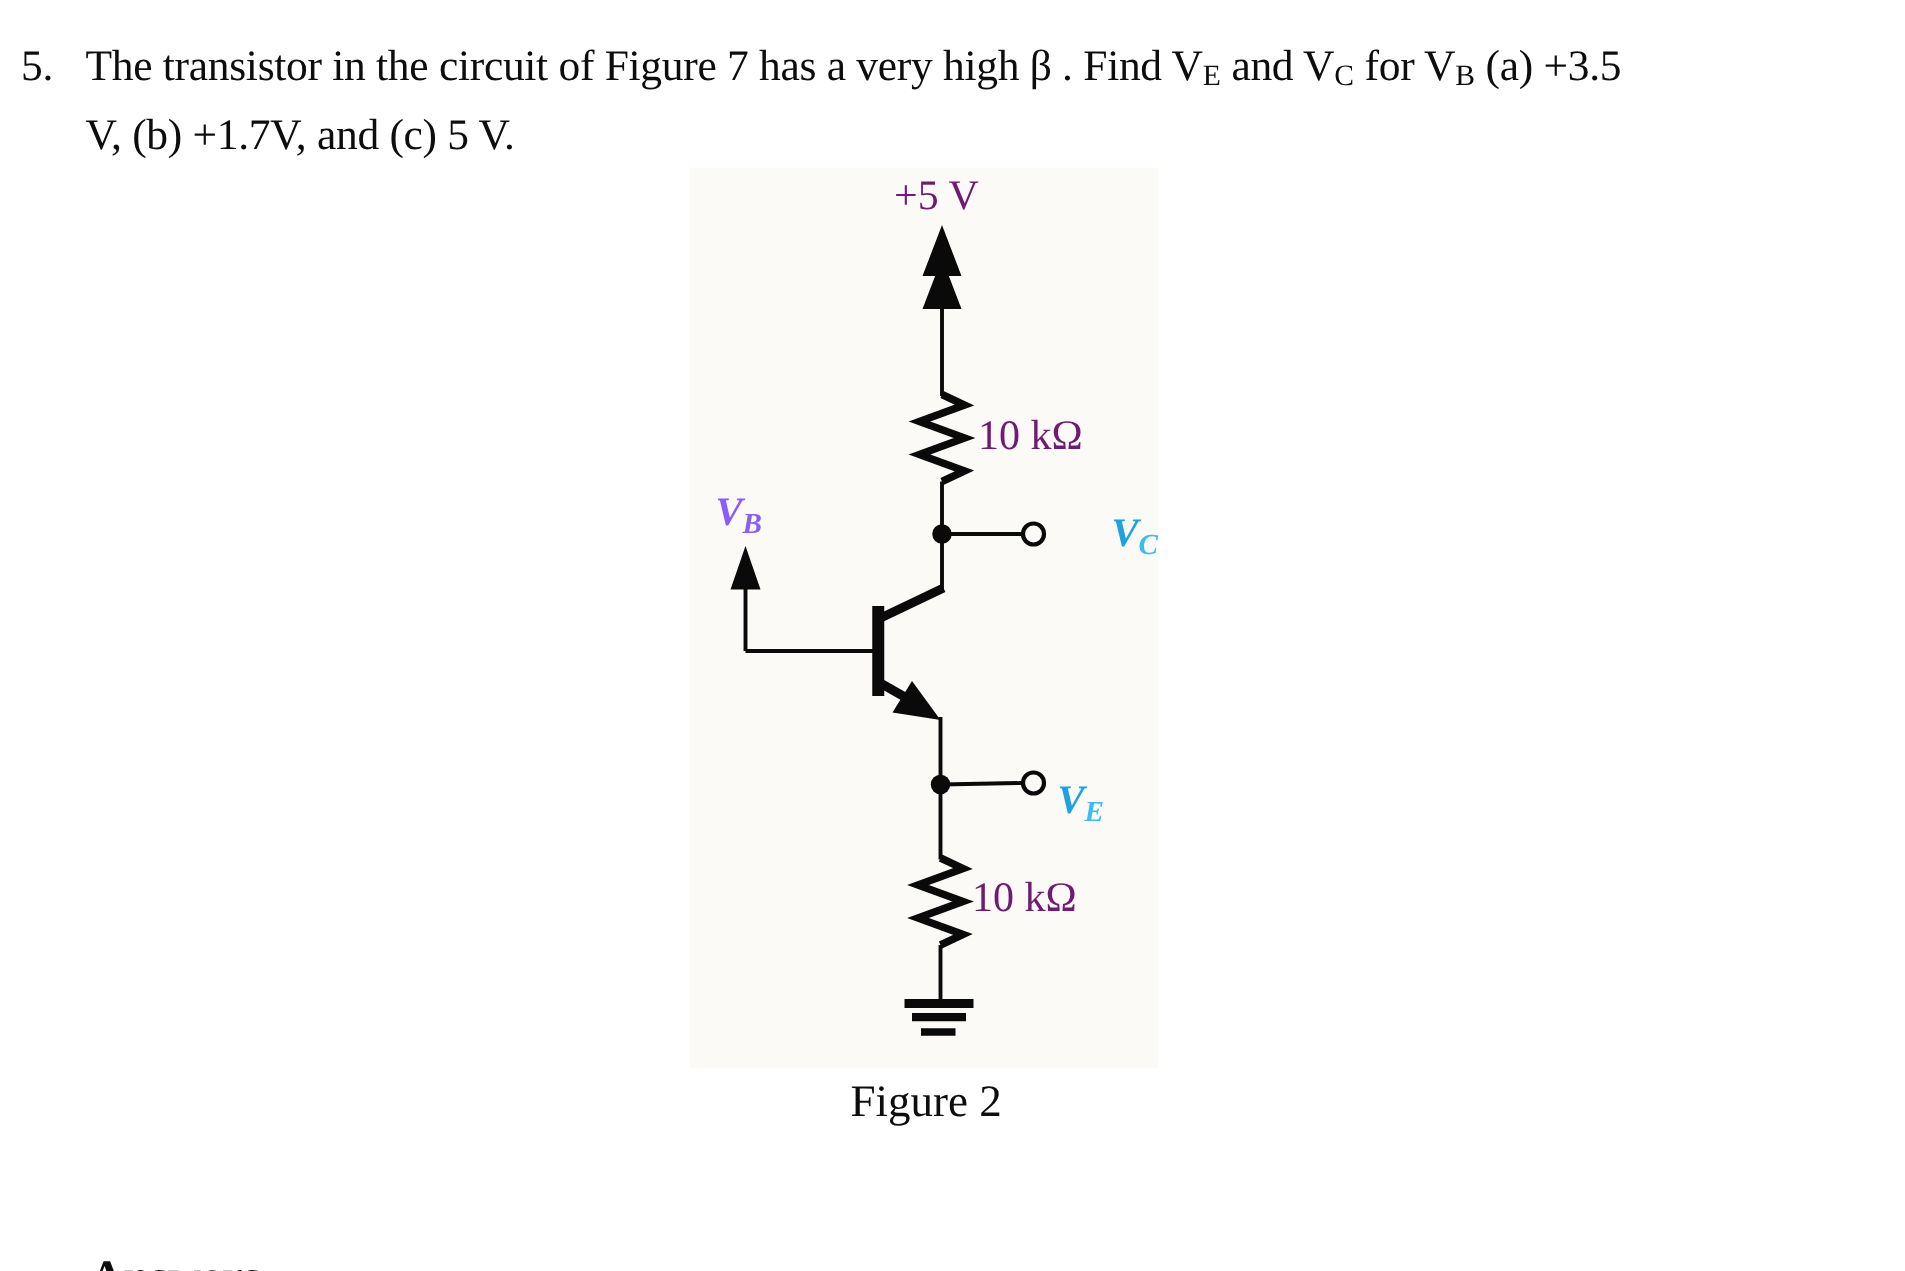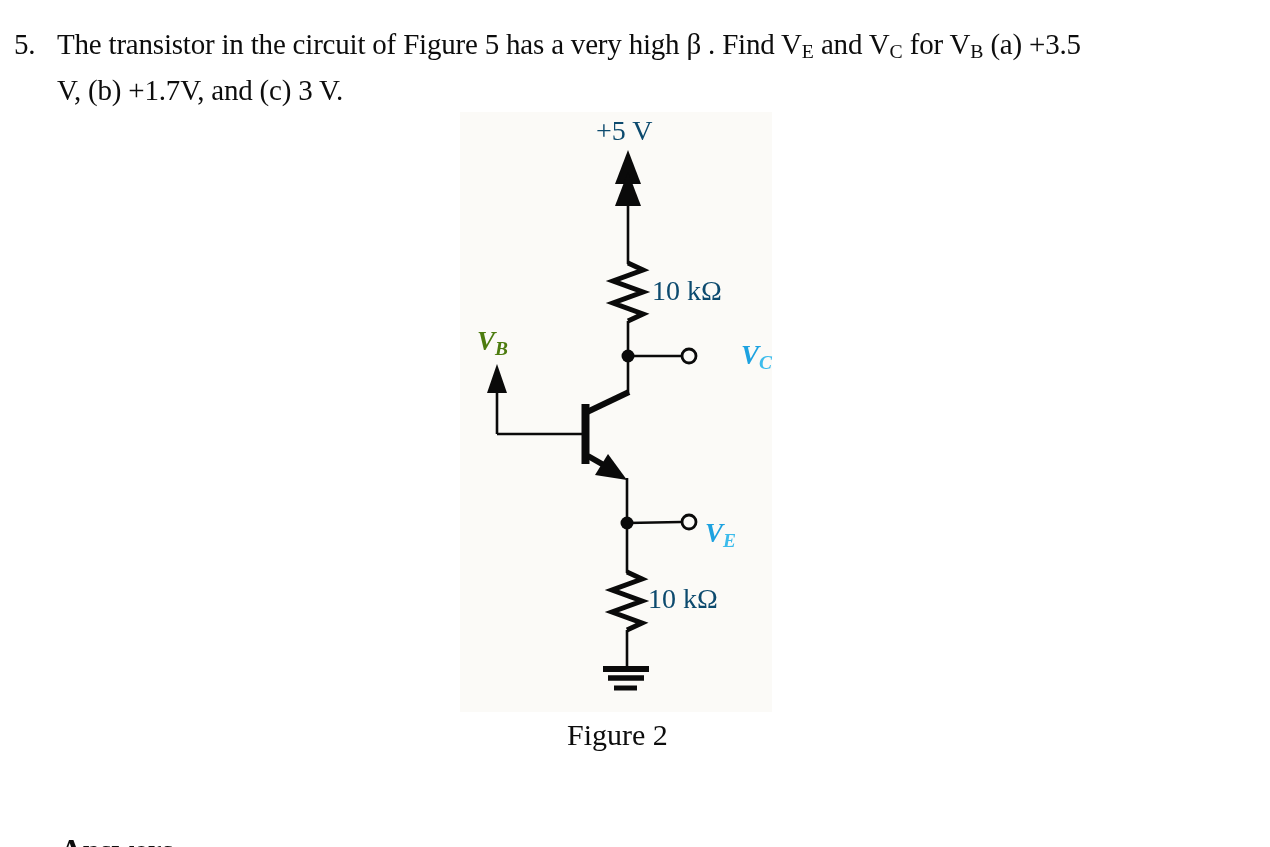--- a/index.html
+++ b/index.html
@@ -11,38 +11,38 @@
     color: #0d0d0d;
   }
   .abs { position: absolute; }
 
   
   .problem-line { font-size: 29px; white-space: nowrap; letter-spacing: -0.2px; }
   .sub { font-size: 0.68em; vertical-align: -0.18em; letter-spacing: 0; }
 
   
   .figure-box { left: 460px; top: 112px; width: 312px; height: 600px; }
-  .fig-label { font-size: 28px; white-space: nowrap; color: #0c4a6e; }
+  .fig-label { font-size: 28px; white-space: nowrap; color: #701a75; }
   .node-label { font-size: 27px; font-style: italic; font-weight: bold; white-space: nowrap; }
   .node-label .nsub { font-size: 0.72em; vertical-align: -0.28em; font-weight: bold; }
-  .blk-node { color: #4d7c0f; }
+  .blk-node { color: #8b5cf6; }
   .caption { font-size: 30px; }
 
   .footer-cut { font-size: 31px; font-weight: bold; white-space: nowrap; }
 
   svg .wire { stroke: #0a0a0a; fill: none; }
 </style>
 </head>
 <body>
 
 <div class="abs problem-line" style="left:14px; top:28px;">5.</div>
 
-<div class="abs problem-line" style="left:57px; top:28px;"><span>The transistor in the circuit of Figure 5 has a very high β . Find V</span><span class="sub">E</span><span> and V</span><span class="sub">C</span><span> for V</span><span class="sub">B</span><span> (a) +3.5</span></div>
+<div class="abs problem-line" style="left:57px; top:28px;"><span>The transistor in the circuit of Figure 7 has a very high β . Find V</span><span class="sub">E</span><span> and V</span><span class="sub">C</span><span> for V</span><span class="sub">B</span><span> (a) +3.5</span></div>
 
-<div class="abs problem-line" style="left:57px; top:74px;">V, (b) +1.7V, and (c) 3 V.</div>
+<div class="abs problem-line" style="left:57px; top:74px;">V, (b) +1.7V, and (c) 5 V.</div>
 
 <div class="abs figure-box" style="background: rgb(251, 250, 247);">
 
   <svg width="312" height="600" viewBox="0 0 312 600" style="position:absolute; left:0; top:0;">
 
     <g>
       <polygon points="168,38 155,72 181,72" fill="#0a0a0a"></polygon>
       <polygon points="168,60 155,94 181,94" fill="#0a0a0a"></polygon>
       <line class="wire" x1="168" y1="80" x2="168" y2="152" stroke-width="2.6"></line>
     </g>

